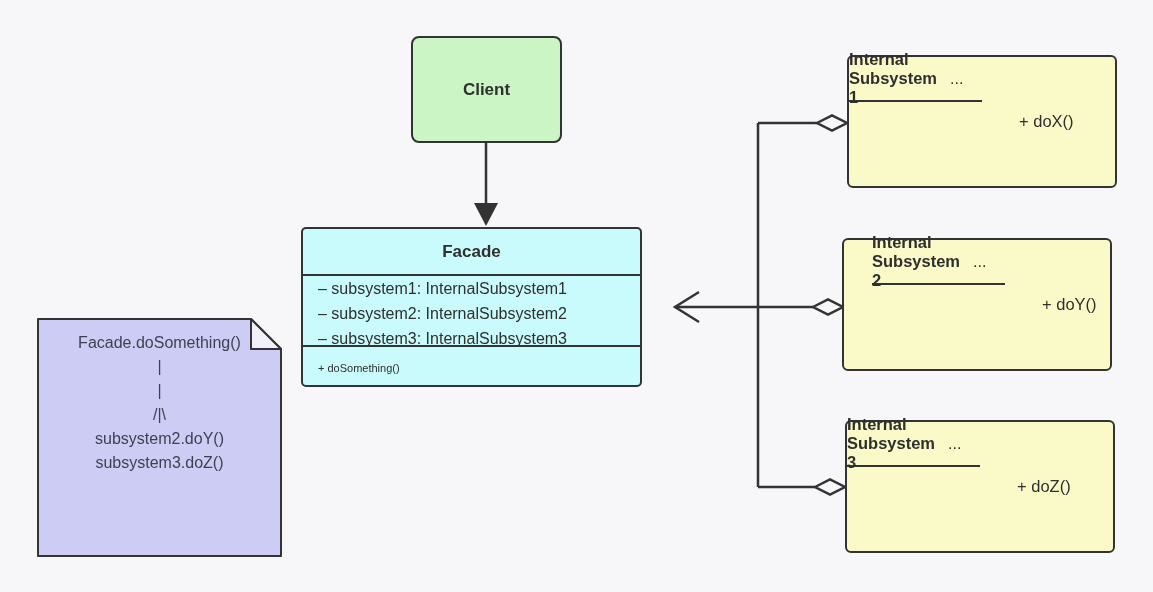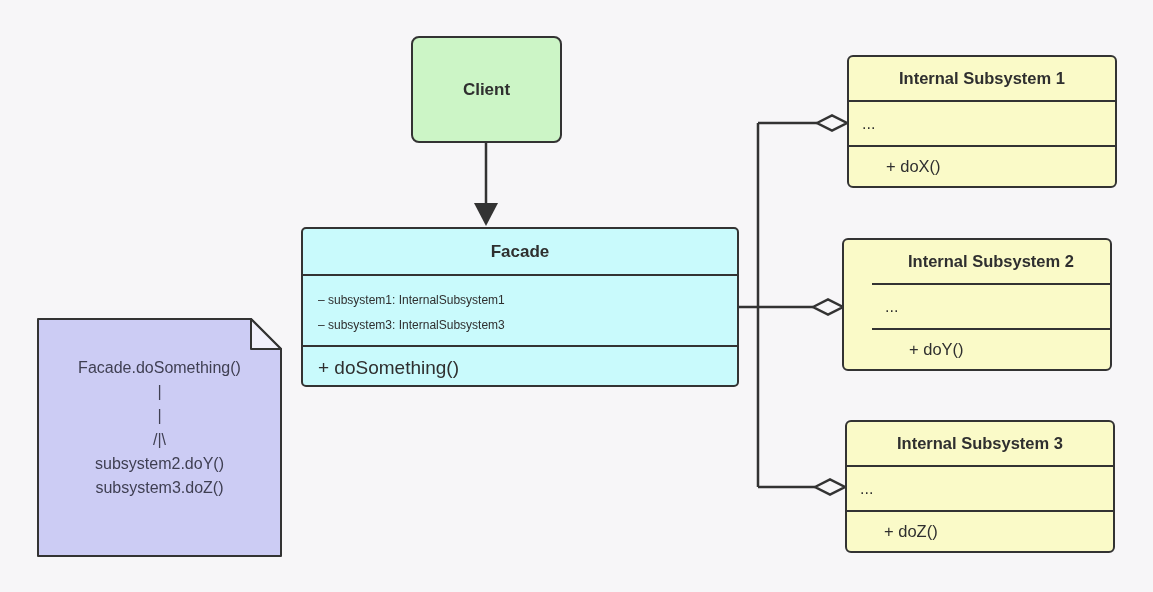--- a/index.html
+++ b/index.html
@@ -34,60 +34,60 @@
     background:var(--client-fill);
     border:2px solid var(--stroke);border-radius:8px;
     box-sizing:border-box;
     display:flex;align-items:center;justify-content:center;
     font-weight:bold;font-size:17px;
     z-index:2;
   }
 
   
   .facade{
-    position:absolute;left:301px;top:227px;width:438px;height:160px;
+    position:absolute;left:301px;top:227px;width:341px;height:160px;
     background:var(--facade-fill);
     border:2px solid var(--stroke);border-radius:5px;
     box-sizing:border-box;
     z-index:2;
   }
   .f-title{
     position:absolute;top:0;left:0;right:0;height:45px;
     display:flex;align-items:center;justify-content:center;
     font-weight:bold;font-size:17px;
   }
   .f-div{
     position:absolute;left:-1px;right:-1px;height:2px;
     background:var(--stroke);z-index:3;
   }
   .f-div.d1{top:45px;}
   .f-div.d2{top:116px;}
   .f-attrs{
     position:absolute;top:47px;left:0;right:0;
-    padding:12px 8px 0 15px;
-    font-size:12px;line-height:25px;
+    padding:0 8px 0 15px;
+    font-size:16px;line-height:25px;
     white-space:nowrap;
     z-index:1;
   }
   .f-method{
     position:absolute;top:120px;left:0;right:0;height:38px;
     padding-left:15px;
     display:flex;align-items:center;
-    font-size:19px;
+    font-size:11px;
     z-index:1;
   }
 
   
   .subsys{
     position:absolute;width:270px;height:133px;
     background:var(--subsystem-fill);
     border:2px solid var(--stroke);border-radius:6px;
     box-sizing:border-box;
     z-index:2;
-    display:flex;flex-direction:column;
+    display:flex;
   }
   .subsys.s1{left:847px;top:55px;}
   .subsys.s2{left:842px;top:238px;padding-left:28px;}
   .subsys.s3{left:845px;top:420px;}
   .s-title{
     height:45px;flex:0 0 45px;
     display:flex;align-items:center;justify-content:center;
     font-weight:bold;font-size:16.5px;
     border-bottom:2px solid var(--stroke);
     box-sizing:border-box;
@@ -110,21 +110,21 @@
 
   
   .note{
     position:absolute;left:37px;top:318px;width:245px;height:239px;
     z-index:2;
   }
   .note svg{position:absolute;left:0;top:0;}
   .note-body{fill:var(--note-fill);stroke:var(--stroke);stroke-width:2;stroke-linejoin:round;}
   .note-fold{fill:var(--note-fold-fill);stroke:var(--stroke);stroke-width:2;stroke-linejoin:round;}
   .note-text{
-    position:absolute;left:0;right:0;top:38px;
+    position:absolute;left:0;right:0;top:13px;
     text-align:center;
     font-size:16px;line-height:24px;
     color:var(--note-text);
   }
 </style>
 </head>
 <body>
 
 <div class="canvas">
 
@@ -148,20 +148,21 @@
 
   <div class="client">
     <span>Client</span>
   </div>
 
   <div class="facade">
     <div class="f-title">Facade</div>
     <div class="f-div d1"></div>
     <div class="f-attrs">
       <div>– subsystem1: InternalSubsystem1</div>
+      <div>– subsystem2: InternalSubsystem2</div>
       <div>– subsystem3: InternalSubsystem3</div>
     </div>
     <div class="f-div d2"></div>
     <div class="f-method">+ doSomething()</div>
   </div>
 
   <div class="subsys s1">
     <div class="s-title">Internal Subsystem 1</div>
     <div class="s-mid">...</div>
     <div class="s-method">+ doX()</div>

